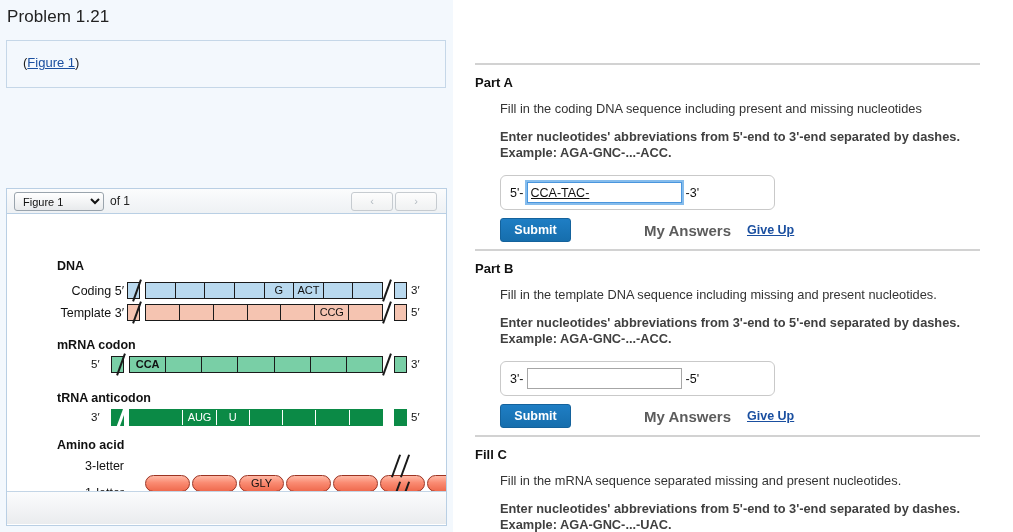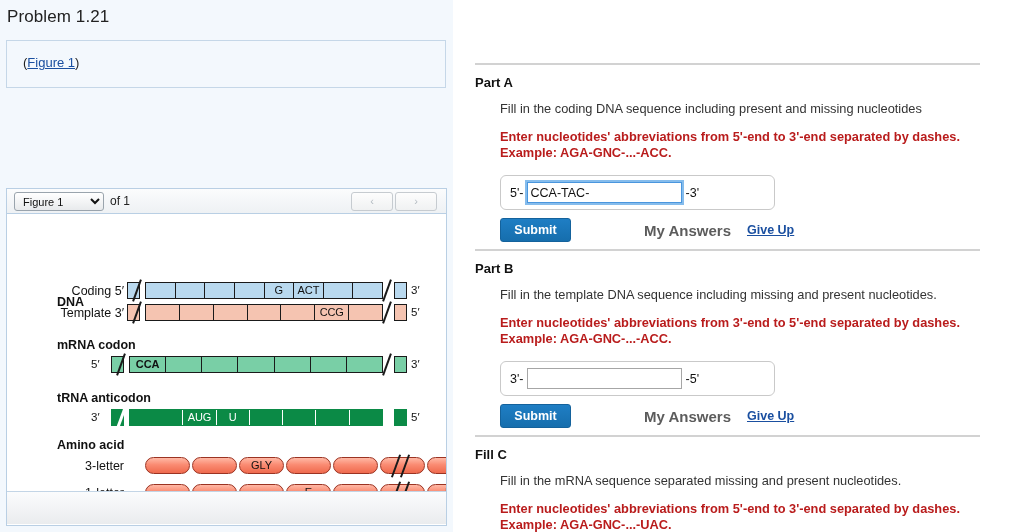--- a/index.html
+++ b/index.html
@@ -148,21 +148,21 @@
   }
 
   
   .capsrow { position: absolute; display: flex; gap: 2px; }
   .caps {
     width: 45px; height: 17px;
     border-radius: 9px;
     border: 1px solid #9b3322;
     background: linear-gradient(#ffb9a6 0%, #fa8b72 45%, #ef6a4e 100%);
     font-size: 11px; line-height: 15px;
-    text-align: center; color: #111;
+    text-align: center; color: #111; margin-top: 18px;
   }
   .aaslash {
     position: absolute;
     width: 2px; height: 24px;
     background: #1a1a1a;
     transform: rotate(20deg);
   }
 
   
   #right-panel {
@@ -185,21 +185,21 @@
   .part-title {
     font-size: 13px; font-weight: bold; color: #111;
     margin-bottom: 11px;
   }
   .part-body { padding-left: 25px; }
   .prompt {
     font-size: 12.8px; color: #333;
     margin-bottom: 13px;
   }
   .instruct {
-    font-size: 12.8px; font-weight: bold; color: #b91c1c;
+    font-size: 12.8px; font-weight: bold; color: #404040;
     line-height: 16px; margin-bottom: 14px;
   }
   .answer-box {
     width: 275px; height: 35px;
     border: 1px solid #c9c9c9;
     border-radius: 6px;
     background: #ffffff;
     display: flex; align-items: center;
     padding: 0 9px;
   }
@@ -210,20 +210,21 @@
   .ansfield {
     width: 155px; height: 21px;
     border: 1px solid #a6a6a6;
     background: #ffffff;
     font-family: "Liberation Sans", sans-serif;
     font-size: 12.5px;
     color: #111;
     padding: 0 3px;
     margin: 0 4px 0 3px;
     outline: none;
+    text-decoration: underline;
   }
   .ansfield.focused {
     border: 1px solid #2a7fd4;
     outline: 3px solid rgba(100,170,230,.55);
     outline-offset: -1px;
     box-shadow: 0 0 0 2px rgba(120,180,235,.6);
   }
   .actions {
     display: flex; align-items: center;
     margin-top: 8px;
@@ -267,21 +268,21 @@
         <select id="figure-select">
           <option>Figure 1</option>
         </select>
         <div id="figure-count">of 1</div>
         <div class="navbtn" id="nav-prev">‹</div>
         <div class="navbtn" id="nav-next">›</div>
       </div>
 
       <div id="figure-canvas">
 
-        <div class="grp-title" style="left:50px; top:45px;margin-top:36px;">DNA</div>
+        <div class="grp-title" style="left:50px; top:45px;">DNA</div>
 
         <div class="row-label" style="left:20px; top:70px; width:97px;">Coding 5′</div>
         <div class="stub blue" style="left:120px; top:68px; width:13px;"></div>
         <div class="slash" style="left:129px; top:65px;"></div>
         <div class="strand blue" id="strand-coding" style="left:138px; top:68px; width:238px;">
             <div class="cell"></div>
             <div class="cell"></div>
             <div class="cell"></div>
             <div class="cell"></div>
             <div class="cell">G</div>

